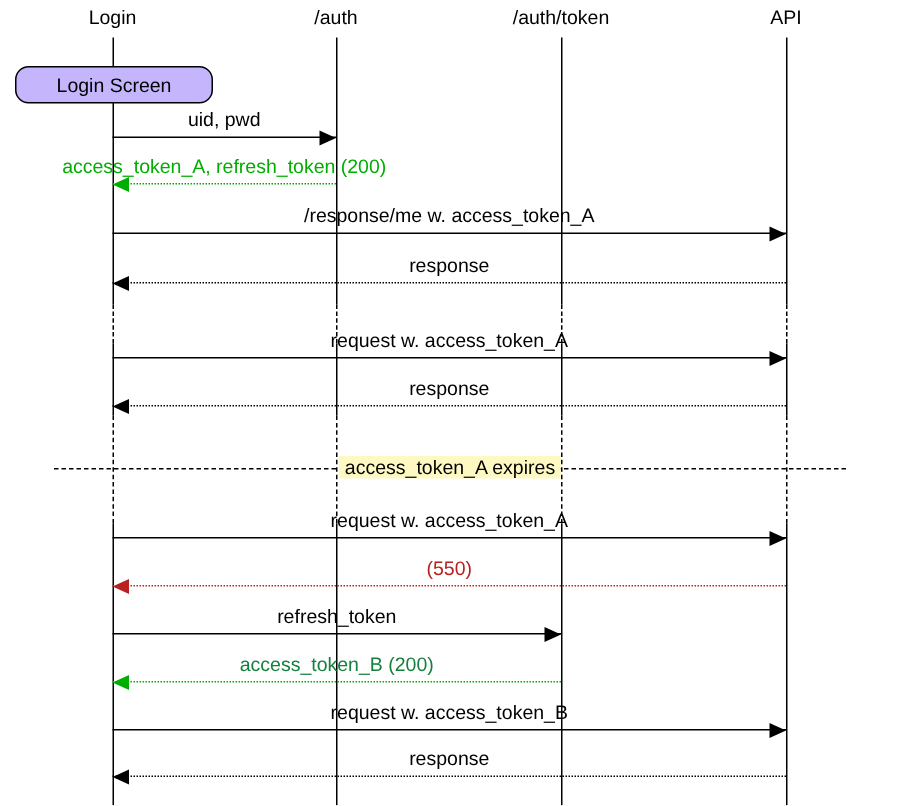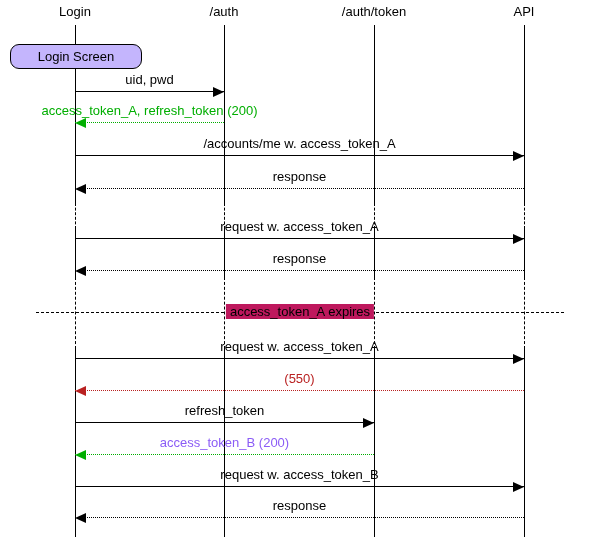--- a/index.html
+++ b/index.html
@@ -16,21 +16,21 @@
   .lifeline-seg.dashed { border-left:1px dashed #000; }
   .msg-line { position:absolute; height:0; }
   .msg-label {
     position:absolute; width:340px; text-align:center; font-size:13px;
     height:16px; line-height:16px; white-space:nowrap;
   }
   .arrowhead { position:absolute; width:0; height:0; }
   .divider-line { position:absolute; left:36px; top:312px; width:528px; border-top:1px dashed #000; }
   .divider-label {
     position:absolute; left:50%; transform:translateX(-50%); top:304px;
-    background:#be185d; padding:0 4px; font-size:13px; white-space:nowrap;
+    background:#fef9c3; padding:0 4px; font-size:13px; white-space:nowrap;
   }
   .note-box {
     position:absolute; left:10px; top:44px; width:130px; height:23px;
     background:#c4b5fd; border:1.5px solid #000; border-radius:9px;
     display:flex; align-items:center; justify-content:center; font-size:13px;
   }
 </style>
 </head>
 <body>
 
@@ -59,42 +59,42 @@
     </div>
   <div id="layer-messages">
       <div class="msg-line" style="left: 75px; top: 91px; width: 149px; border-top: 1.5px solid rgb(0, 0, 0);"></div>
       <div class="arrowhead" style="top: 86.5px; border-top: 5px solid transparent; border-bottom: 5px solid transparent; left: 213px; border-left: 11px solid rgb(0, 0, 0);"></div>
       <div class="msg-label" style="left: -20.5px; top: 72px; color: rgb(0, 0, 0);">uid, pwd</div>
       <div class="msg-line" style="left: 75px; top: 122px; width: 149px; border-top: 1px dotted rgb(0, 174, 0);"></div>
       <div class="arrowhead" style="top: 117.5px; border-top: 5px solid transparent; border-bottom: 5px solid transparent; left: 75px; border-right: 11px solid rgb(0, 174, 0);"></div>
       <div class="msg-label" style="left: -20.5px; top: 103px; color: rgb(0, 174, 0);">access_token_A, refresh_token (200)</div>
       <div class="msg-line" style="left: 75px; top: 155px; width: 449px; border-top: 1.5px solid rgb(0, 0, 0);"></div>
       <div class="arrowhead" style="top: 150.5px; border-top: 5px solid transparent; border-bottom: 5px solid transparent; left: 513px; border-left: 11px solid rgb(0, 0, 0);"></div>
-      <div class="msg-label" style="left: 129.5px; top: 136px; color: rgb(0, 0, 0);">/accounts/me w. access_token_A</div>
+      <div class="msg-label" style="left: 129.5px; top: 136px; color: rgb(0, 0, 0);">/response/me w. access_token_A</div>
       <div class="msg-line" style="left: 75px; top: 188px; width: 449px; border-top: 1px dotted rgb(0, 0, 0);"></div>
       <div class="arrowhead" style="top: 183.5px; border-top: 5px solid transparent; border-bottom: 5px solid transparent; left: 75px; border-right: 11px solid rgb(0, 0, 0);"></div>
       <div class="msg-label" style="left: 129.5px; top: 169px; color: rgb(0, 0, 0);">response</div>
       <div class="msg-line" style="left: 75px; top: 238px; width: 449px; border-top: 1.5px solid rgb(0, 0, 0);"></div>
       <div class="arrowhead" style="top: 233.5px; border-top: 5px solid transparent; border-bottom: 5px solid transparent; left: 513px; border-left: 11px solid rgb(0, 0, 0);"></div>
       <div class="msg-label" style="left: 129.5px; top: 219px; color: rgb(0, 0, 0);">request w. access_token_A</div>
       <div class="msg-line" style="left: 75px; top: 270px; width: 449px; border-top: 1px dotted rgb(0, 0, 0);"></div>
       <div class="arrowhead" style="top: 265.5px; border-top: 5px solid transparent; border-bottom: 5px solid transparent; left: 75px; border-right: 11px solid rgb(0, 0, 0);"></div>
       <div class="msg-label" style="left: 129.5px; top: 251px; color: rgb(0, 0, 0);">response</div>
       <div class="msg-line" style="left: 75px; top: 358px; width: 449px; border-top: 1.5px solid rgb(0, 0, 0);"></div>
       <div class="arrowhead" style="top: 353.5px; border-top: 5px solid transparent; border-bottom: 5px solid transparent; left: 513px; border-left: 11px solid rgb(0, 0, 0);"></div>
       <div class="msg-label" style="left: 129.5px; top: 339px; color: rgb(0, 0, 0);">request w. access_token_A</div>
       <div class="msg-line" style="left: 75px; top: 390px; width: 449px; border-top: 1px dotted rgb(185, 33, 33);"></div>
       <div class="arrowhead" style="top: 385.5px; border-top: 5px solid transparent; border-bottom: 5px solid transparent; left: 75px; border-right: 11px solid rgb(185, 33, 33);"></div>
       <div class="msg-label" style="left: 129.5px; top: 371px; color: rgb(185, 33, 33);">(550)</div>
       <div class="msg-line" style="left: 75px; top: 422px; width: 299px; border-top: 1.5px solid rgb(0, 0, 0);"></div>
       <div class="arrowhead" style="top: 417.5px; border-top: 5px solid transparent; border-bottom: 5px solid transparent; left: 363px; border-left: 11px solid rgb(0, 0, 0);"></div>
       <div class="msg-label" style="left: 54.5px; top: 403px; color: rgb(0, 0, 0);">refresh_token</div>
       <div class="msg-line" style="left: 75px; top: 454px; width: 299px; border-top: 1px dotted rgb(0, 174, 0);"></div>
       <div class="arrowhead" style="top: 449.5px; border-top: 5px solid transparent; border-bottom: 5px solid transparent; left: 75px; border-right: 11px solid rgb(0, 174, 0);"></div>
-      <div class="msg-label" style="left: 54.5px; top: 435px; color: #8b5cf6;">access_token_B (200)</div>
+      <div class="msg-label" style="left: 54.5px; top: 435px; color: #15803d;">access_token_B (200)</div>
       <div class="msg-line" style="left: 75px; top: 486px; width: 449px; border-top: 1.5px solid rgb(0, 0, 0);"></div>
       <div class="arrowhead" style="top: 481.5px; border-top: 5px solid transparent; border-bottom: 5px solid transparent; left: 513px; border-left: 11px solid rgb(0, 0, 0);"></div>
       <div class="msg-label" style="left: 129.5px; top: 467px; color: #000000;">request w. access_token_B</div>
       <div class="msg-line" style="left: 75px; top: 517px; width: 449px; border-top: 1px dotted rgb(0, 0, 0);"></div>
       <div class="arrowhead" style="top: 512.5px; border-top: 5px solid transparent; border-bottom: 5px solid transparent; left: 75px; border-right: 11px solid rgb(0, 0, 0);"></div>
       <div class="msg-label" style="left: 129.5px; top: 498px; color: rgb(0, 0, 0);">response</div>
     </div>
   <div id="layer-actors">
       <div class="actor-label" style="left: 5px; top: 4px;">Login</div>
       <div class="actor-label" style="left: 154px; top: 4px;">/auth</div>

